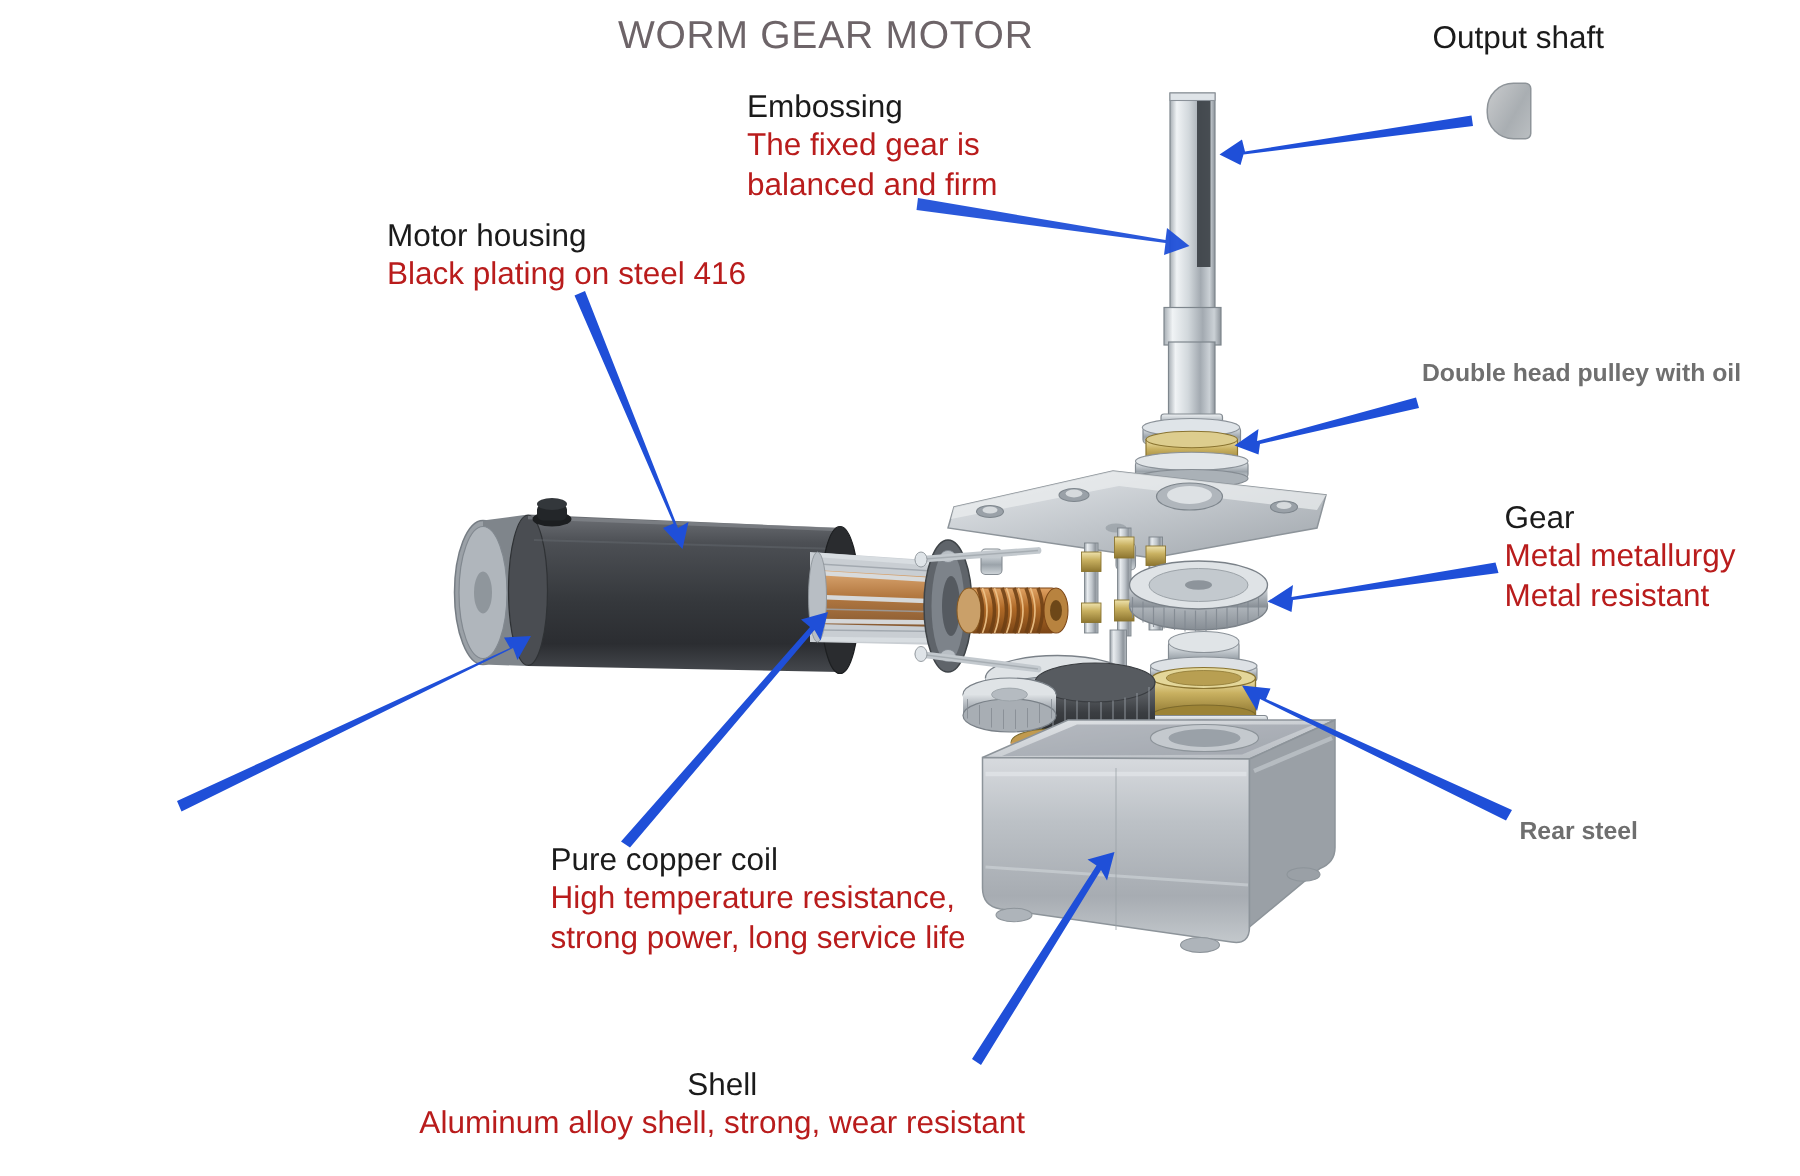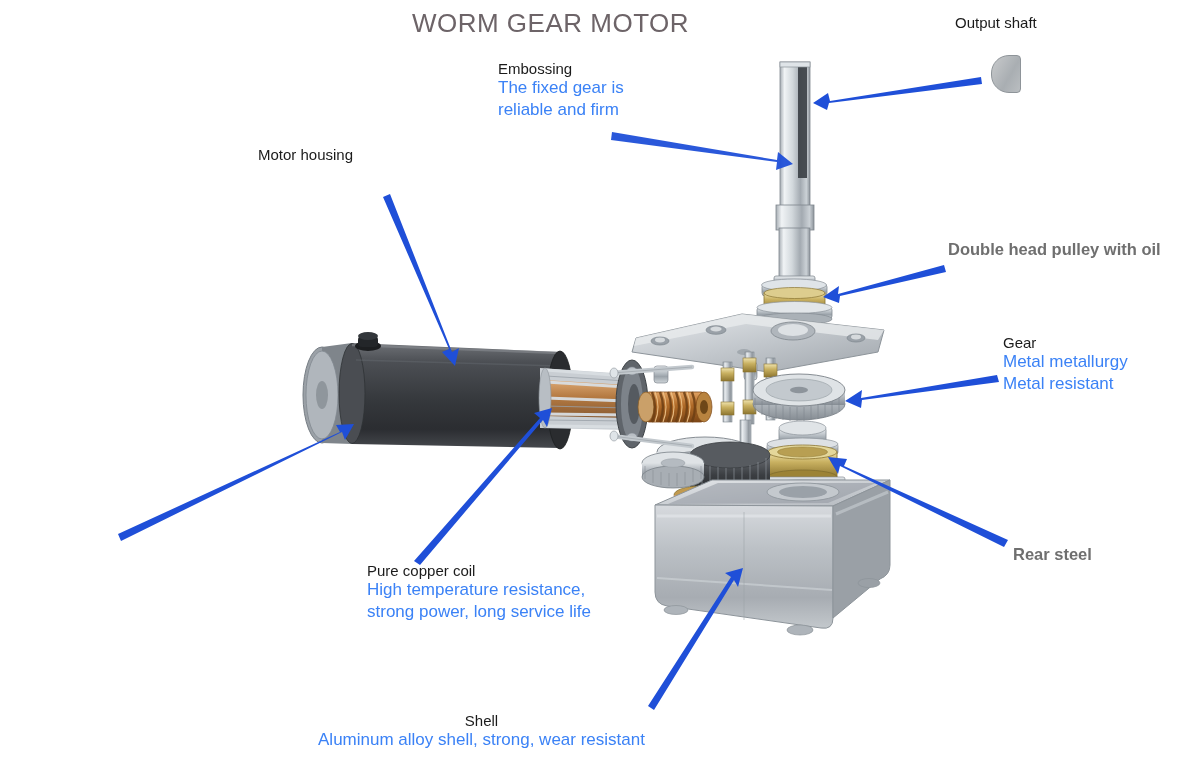--- a/index.html
+++ b/index.html
@@ -10,22 +10,22 @@
     -webkit-font-smoothing:antialiased;
   }
   .stage{position:absolute;inset:0;}
 
   
   .title{
     position:absolute;left:0;top:8px;width:1101px;text-align:center;
     font-size:26px;letter-spacing:.5px;color:#6d6468;font-weight:400;
   }
   .lbl{position:absolute;}
-  .lbl .hd{font-size:15px;color:#1b1b1b;font-weight:400;line-height:1.15;white-space:nowrap;}
-  .lbl .sb{font-size:17px;color:#3b82f6;line-height:1.28;white-space:nowrap;}
+  .lbl .hd{font-size:21px;color:#1b1b1b;font-weight:400;line-height:1.15;white-space:nowrap;}
+  .lbl .sb{font-size:21px;color:#b91c1c;line-height:1.28;white-space:nowrap;}
   .lbl.gray .hd{color:#6f6f6f;font-size:16.5px;font-weight:bold;}
 
   #lbl-output-shaft{left:955px;top:14px;}
   #lbl-embossing{left:498px;top:60px;}
   #lbl-motor-housing{left:258px;top:146px;}
   #lbl-double-pulley{left:948px;top:240px;}
   #lbl-gear{left:1003px;top:334px;}
   #lbl-magnet{left:8px;top:532px;}
   #lbl-magnet .sb{white-space:normal;width:330px;}
   #lbl-copper{left:367px;top:562px;}
@@ -413,25 +413,26 @@
   <div class="title">WORM GEAR MOTOR</div>
 
   <div class="lbl" id="lbl-output-shaft">
     <div class="hd">Output shaft</div>
   </div>
   <div class="dshape"></div>
 
   <div class="lbl" id="lbl-embossing">
     <div class="hd">Embossing</div>
     <div class="sb">The fixed gear is</div>
-    <div class="sb">reliable and firm</div>
+    <div class="sb">balanced and firm</div>
   </div>
 
   <div class="lbl" id="lbl-motor-housing">
     <div class="hd">Motor housing</div>
+    <div class="sb">Black plating on steel 416</div>
   </div>
 
   <div class="lbl gray" id="lbl-double-pulley">
     <div class="hd">Double head pulley with oil</div>
   </div>
 
   <div class="lbl" id="lbl-gear">
     <div class="hd">Gear</div>
     <div class="sb">Metal metallurgy</div>
     <div class="sb">Metal resistant</div>

